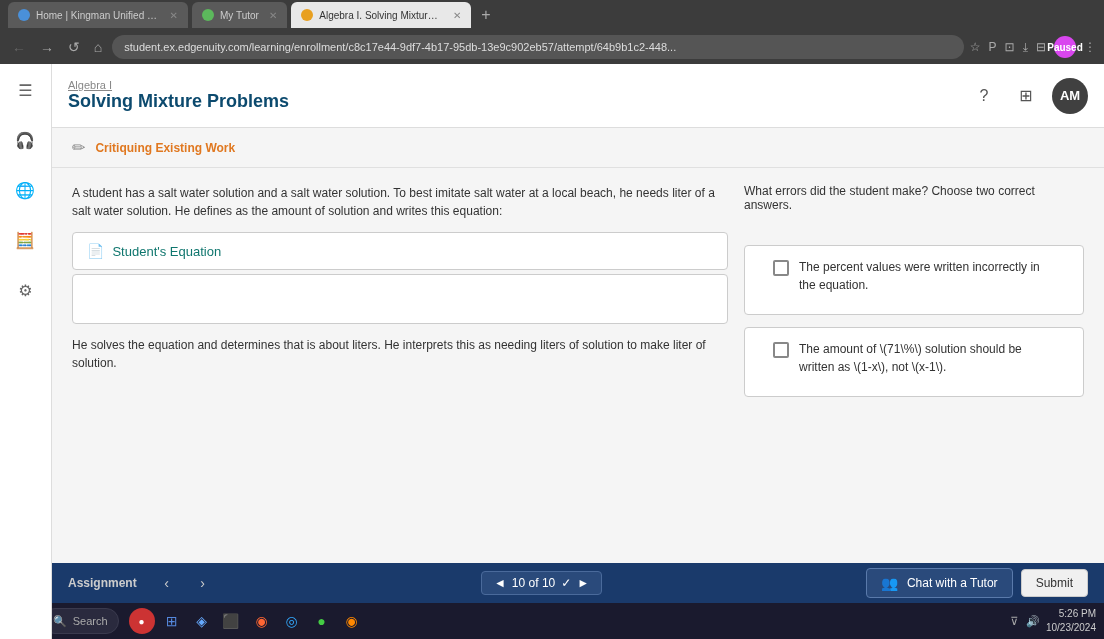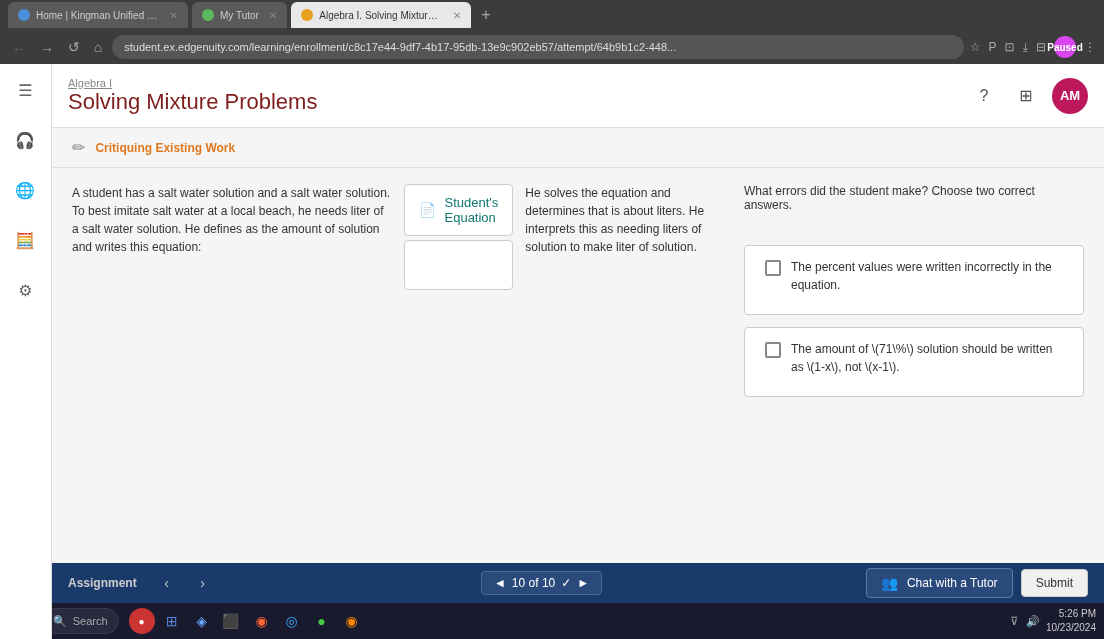--- a/index.html
+++ b/index.html
@@ -165,23 +165,23 @@
       flex: 1;
     }
 
     .header-subtitle {
       font-size: 11px;
       color: #888;
       text-decoration: underline;
     }
 
     .header-title {
-      font-size: 22px;
-      font-weight: normal;
-      color: #7f1d1d;
+      font-size: 18px;
+      font-weight: bold;
+      color: #0c4a6e;
     }
 
     .header-actions {
       display: flex;
       align-items: center;
       gap: 10px;
     }
 
     .icon-btn {
       width: 32px;
@@ -194,21 +194,21 @@
       color: #555;
       font-size: 16px;
       background: transparent;
       border: none;
     }
 
     .user-avatar {
       width: 36px;
       height: 36px;
       border-radius: 50%;
-      background: #be185d;
+      background: #404040;
       color: white;
       display: flex;
       align-items: center;
       justify-content: center;
       font-size: 13px;
       font-weight: bold;
       cursor: pointer;
     }
 
     .section-header {
@@ -237,21 +237,21 @@
       display: flex;
       padding: 16px 20px;
       gap: 16px;
       overflow-y: auto;
       background: #f5f5f5;
     }
 
     .left-panel {
       flex: 1;
       display: flex;
-      flex-direction: row;
+      flex-direction: column;
       gap: 12px;
     }
 
     .right-panel {
       width: 340px;
       display: flex;
       flex-direction: column;
       gap: 12px;
     }
 
@@ -288,21 +288,21 @@
       border-radius: 4px;
       padding: 12px;
       min-height: 50px;
       margin-top: 4px;
     }
 
     .answer-option {
       background: #fff;
       border: 1px solid #ccc;
       border-radius: 4px;
-      padding: 12px 20px;
+      padding: 12px 28px;
       display: flex;
       align-items: flex-start;
       gap: 10px;
       min-height: 70px;
     }
 
     .checkbox {
       width: 16px;
       height: 16px;
       border: 2px solid #888;

